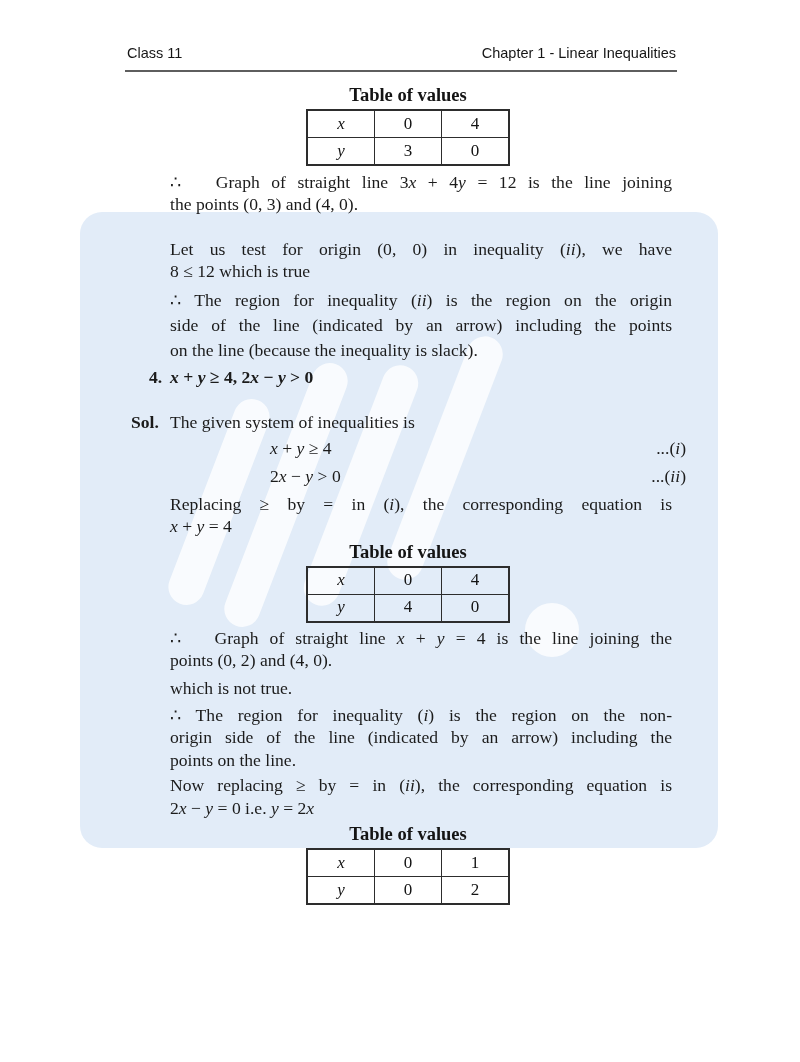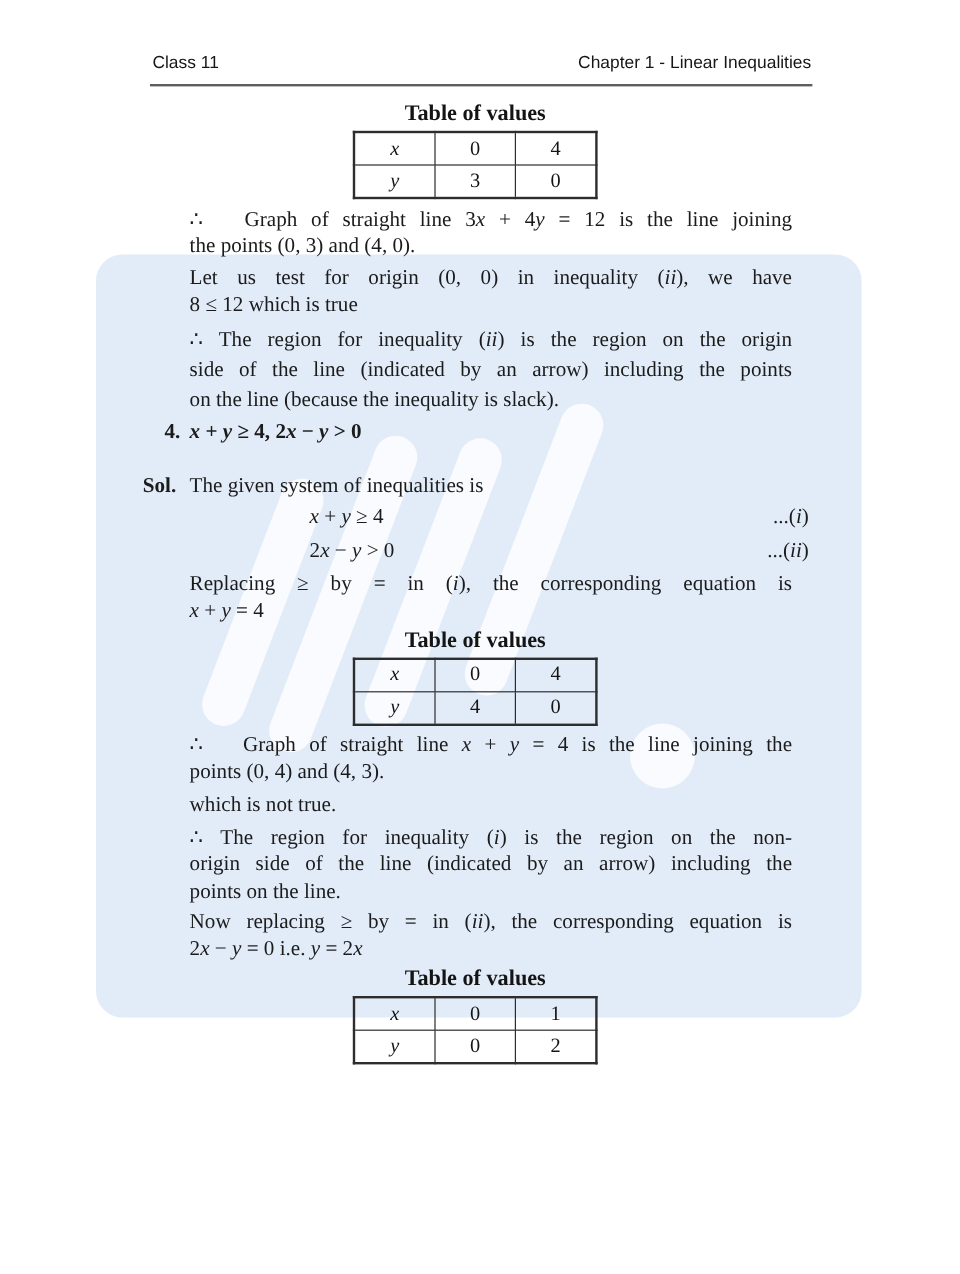--- a/index.html
+++ b/index.html
@@ -18,32 +18,32 @@
          border-radius:22px;overflow:hidden;}
   .st{position:absolute;width:36px;background:rgba(255,255,255,.78);border-radius:20px;
       transform:rotate(21deg);}
   .s1{left:121px;top:181px;height:218px;}
   .s2{left:188px;top:143px;height:280px;}
   .s3{left:263px;top:146px;height:255px;}
   .s4{left:347px;top:117px;height:258px;}
   .dot{position:absolute;left:445px;top:391px;width:54px;height:54px;border-radius:50%;
        background:rgba(255,255,255,.78);}
   
-  .col{position:absolute;left:158px;top:84px;width:502px;font-size:17.6px;line-height:22.4px;}
+  .col{position:absolute;left:170px;top:84px;width:502px;font-size:17.6px;line-height:22.4px;}
   .tablock{width:204px;margin-left:136px;}
   .ttitle{text-align:center;font-weight:bold;font-size:18.5px;line-height:22px;margin-bottom:3px;color:#141414;}
   table.vals{border-collapse:collapse;table-layout:fixed;width:204px;border:2px solid #2d2d2d;}
   table.vals td{border:1.6px solid #2d2d2d;height:26px;text-align:center;font-size:17px;padding:0;color:#141414;}
   td.var{font-style:italic;}
   .para{margin:0;}
   .ln{display:block;}
   .j{text-align:justify;text-align-last:justify;}
   .lh25{line-height:25.2px;}
   .mt1{margin-top:1px;}.mt3{margin-top:3px;}.mt4{margin-top:4px;}
-  .mt5{margin-top:5px;}.mt6{margin-top:6px;}.mt7{margin-top:4px;}
+  .mt5{margin-top:5px;}.mt6{margin-top:6px;}.mt7{margin-top:22px;}
   .item{font-weight:bold;position:relative;margin-top:3px;}
   .qnum{position:absolute;left:-21px;}
   .solrow{position:relative;margin-top:22px;}
   .sollbl{position:absolute;left:-39px;font-weight:bold;}
   .eq{position:relative;margin-top:4px;}
   .eq.second{margin-top:6px;}
   .eq .lhs{margin-left:100px;}
   .eq .tag{position:absolute;right:-14px;top:0;}
 </style>
 </head>
@@ -139,21 +139,21 @@
           <td class="var">y</td>
           <td>4</td>
           <td>0</td>
         </tr>
       </tbody>
         </table>
     </section>
 
     <p class="para mt4">
       <span class="ln j">∴&nbsp;&nbsp; Graph of straight line <i>x</i> + <i>y</i> = 4 is the line joining the</span>
-      <span class="ln">points (0, 4) and (4, 3).</span>
+      <span class="ln">points (0, 2) and (4, 0).</span>
     </p>
 
     <p class="para mt6">
       <span class="ln">which is not true.</span>
     </p>
 
     <p class="para mt4">
       <span class="ln j">∴ The region for inequality (<i>i</i>) is the region on the non-</span>
       <span class="ln j">origin side of the line (indicated by an arrow) including the</span>
       <span class="ln">points on the line.</span>

